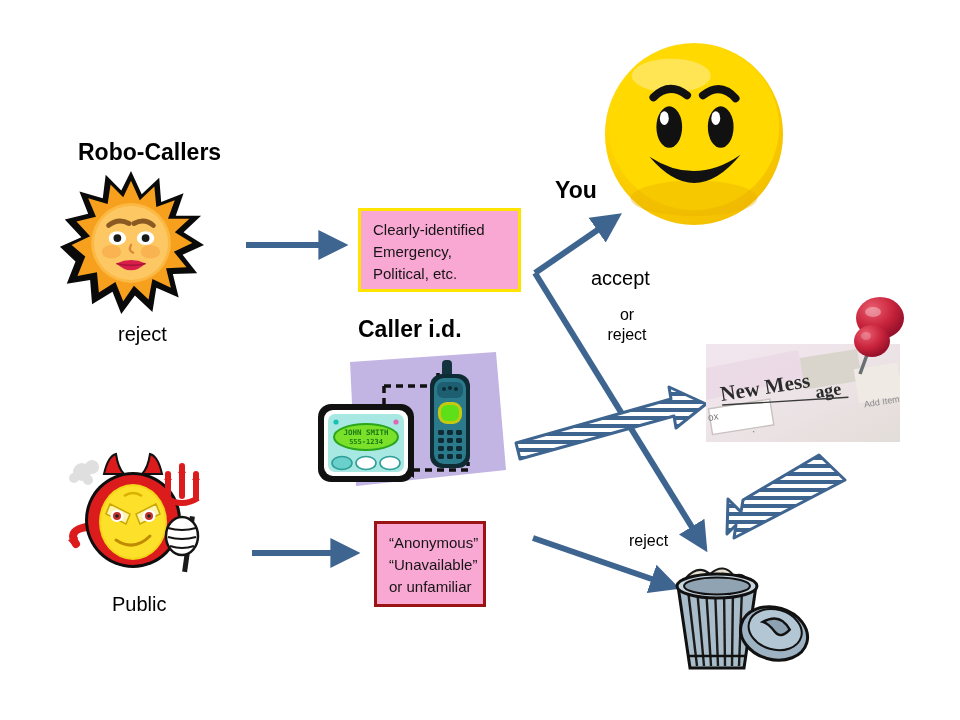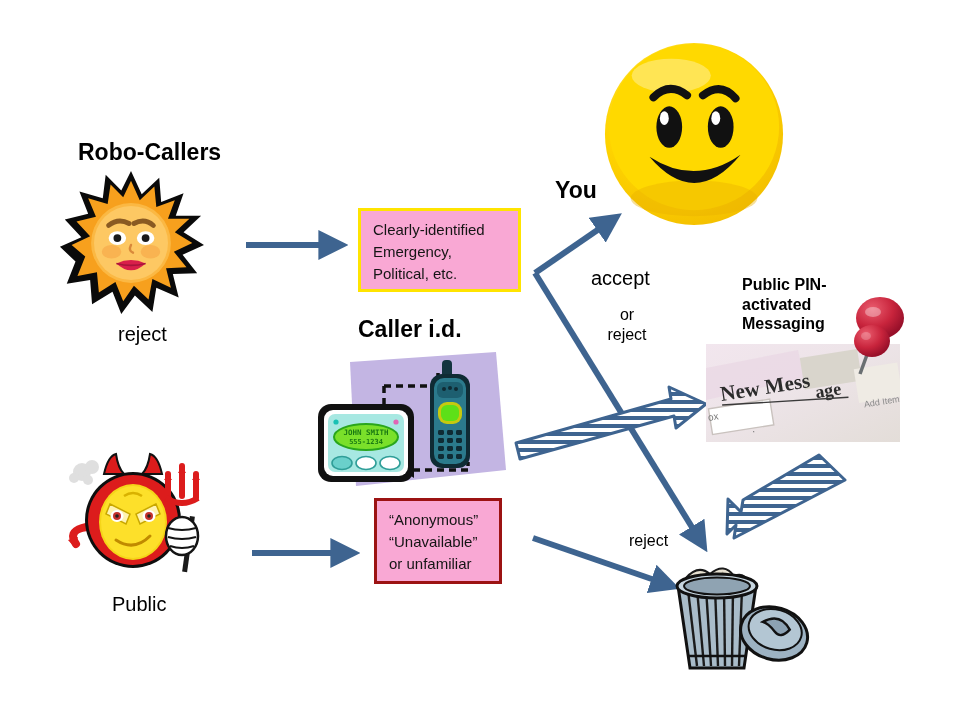--- a/index.html
+++ b/index.html
@@ -53,21 +53,21 @@
     color: #151515;
     line-height: 1.45;
     white-space: pre-line;
     padding: 8px 10px 8px 12px;
   }
   #box-legal-rules {
     left: 358px; top: 208px; width: 163px; height: 84px;
     border: 3px solid #ffe400;
   }
   #box-illegal-rules {
-    left: 374px; top: 498px; width: 128px; height: 86px;
+    left: 374px; top: 521px; width: 112px; height: 86px;
     border: 3px solid #9c1313;
   }
 
   
   #connectors { left: 0; top: 0; width: 960px; height: 720px; }
 
   
   .clipart { line-height: 0; }
 
   #sun-art      { left: 58px;  top: 168px; width: 146px; height: 148px; }
@@ -298,23 +298,20 @@
     </svg>
   </div>
 
   <div class="abs label-bold" id="you-label">You</div>
 
   <div class="abs label-plain" id="accept-label">accept</div>
   <div class="abs label-plain" id="orreject-label">or
 reject</div>
   <div class="abs label-plain" id="reject-label">reject</div>
 
-  <div class="abs label-bold" id="pin-title">Public PIN-
-activated
-Messaging</div>
 
   <div class="abs clipart" id="msg-art">
     <svg viewBox="0 0 194 98" width="194" height="98" xmlns="http://www.w3.org/2000/svg">
       <defs>
         <linearGradient id="mgbg" x1="0" y1="0" x2="1" y2="1">
           <stop offset="0%" stop-color="#f2e6ee"></stop>
           <stop offset="45%" stop-color="#ede4e8"></stop>
           <stop offset="100%" stop-color="#e3ddd8"></stop>
         </linearGradient>
       </defs>

